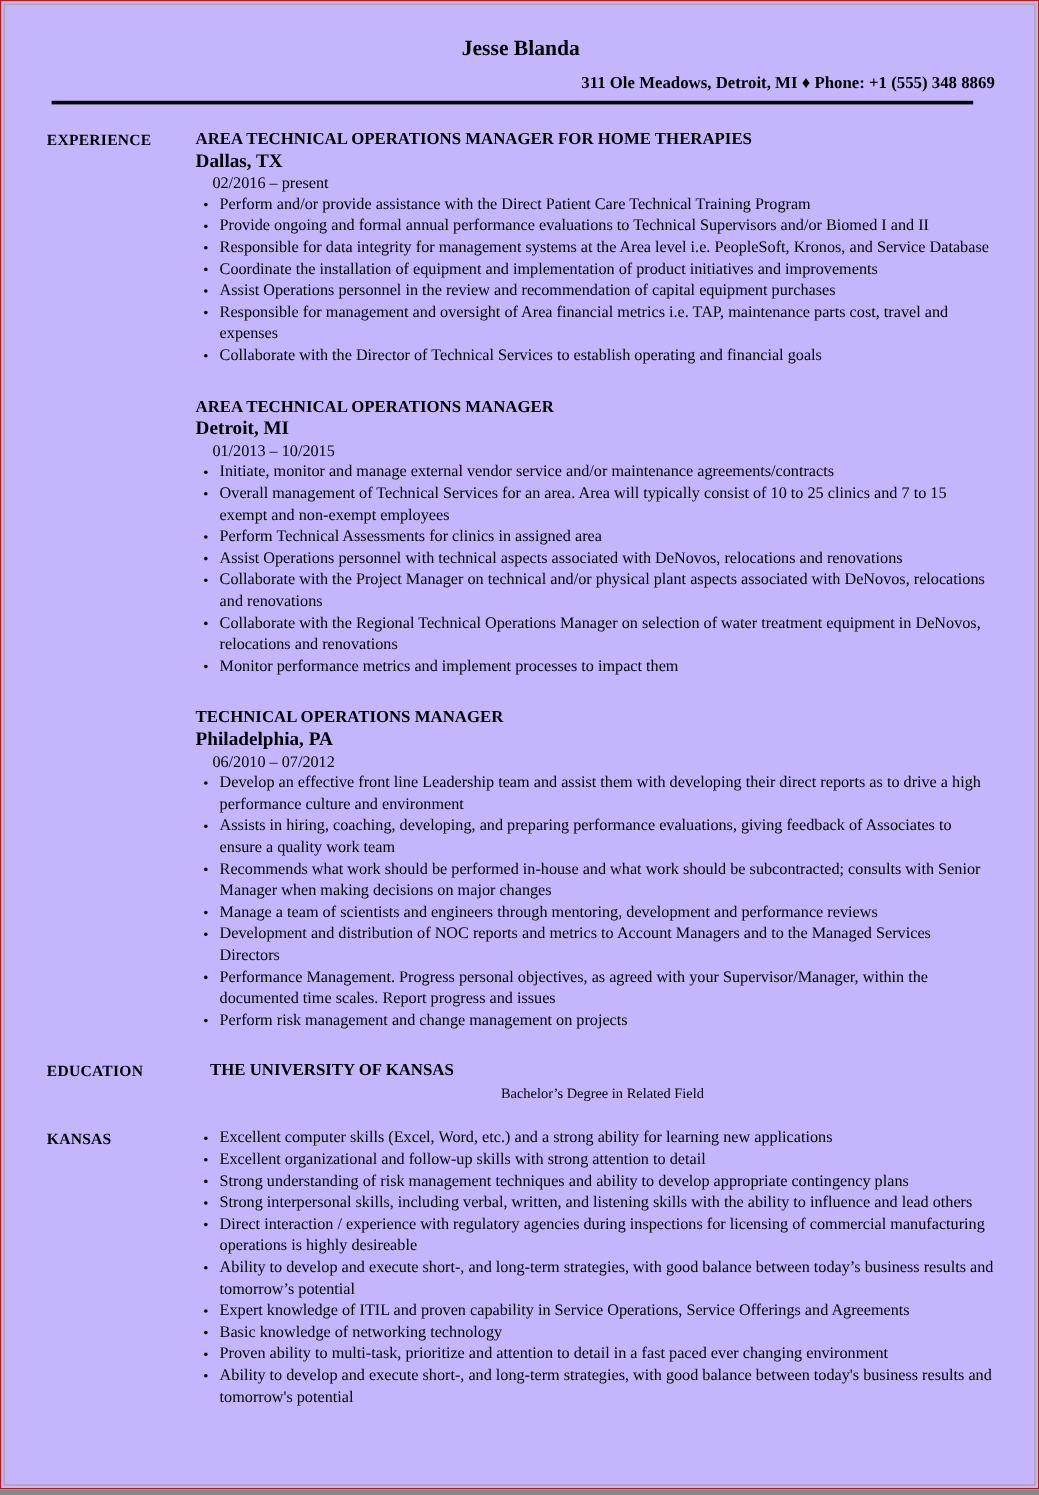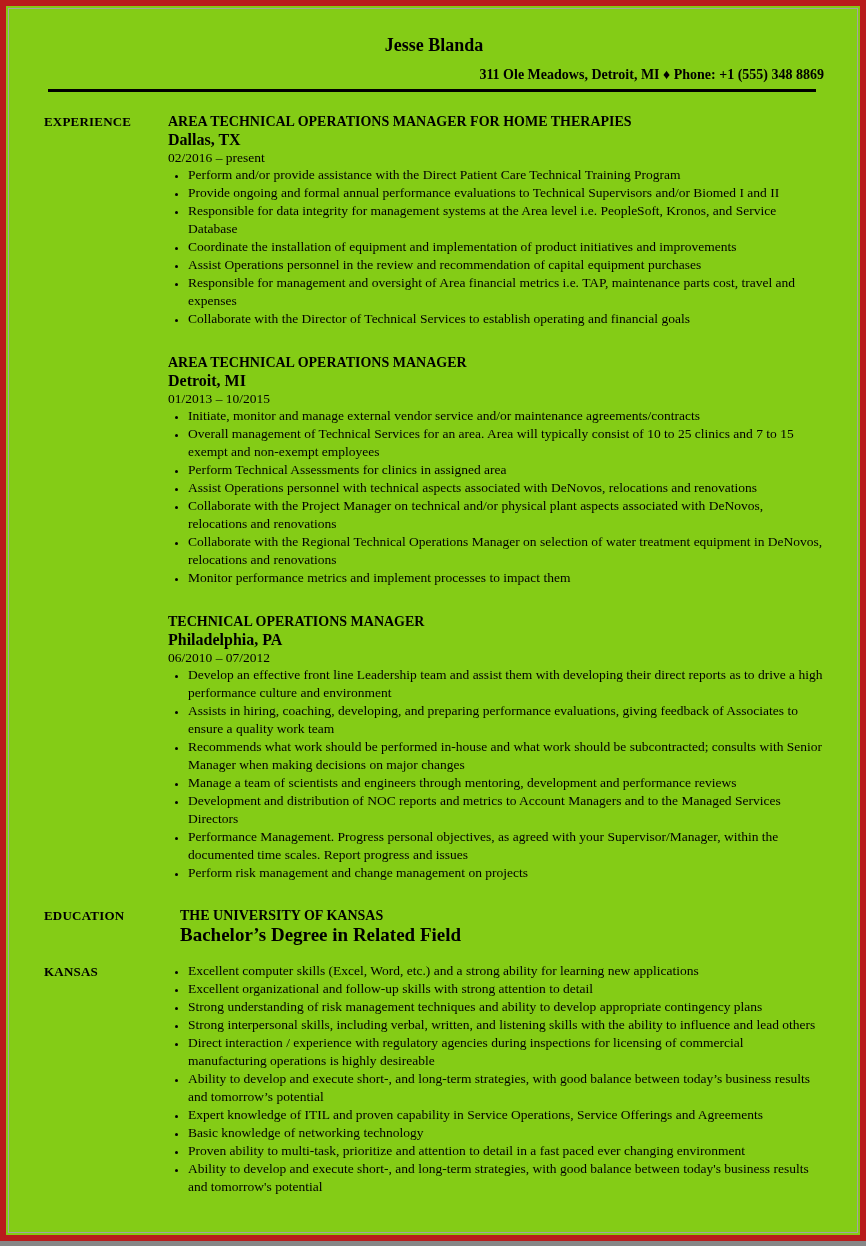--- a/index.html
+++ b/index.html
@@ -8,22 +8,22 @@
     width: 866px;
     height: 1246px;
     overflow: hidden;
     background: #ffffff;
     font-family: "Liberation Serif", "DejaVu Serif", serif;
     color: #000;
   }
   .page {
     position: absolute;
     top: 0; left: 0; right: 0; bottom: 5px;
-    background: #84cc16;
-    border: 6px solid #b91c1c;
+    background: #c4b5fd;
+    border: 1px solid #b91c1c;
     box-sizing: border-box;
   }
   .frame-inner {
     position: absolute;
     top: 2px; left: 2px; right: 2px; bottom: 2px;
     border: 1px solid #a3a3a3;
     pointer-events: none;
   }
   .bottom-strip {
     position: absolute;
@@ -76,41 +76,43 @@
     line-height: 19px;
   }
   .job-location {
     font-weight: bold;
     font-size: 16px;
     line-height: 18px;
   }
   .job-dates {
     font-size: 13.5px;
     line-height: 17px;
+    margin-left: 14px;
   }
   ul.bullets {
     margin: 0;
     padding: 0 0 0 20px;
     list-style: disc outside;
   }
   ul.bullets li {
     font-size: 13.5px;
     line-height: 18px;
   }
   ul.bullets li::marker { font-size: 11.5px; }
   .section-education { margin-top: 24px; gap: 12px; }
   .school-name {
     font-weight: bold;
     font-size: 14px;
     line-height: 19px;
   }
   .degree {
-    font-weight: bold;
-    font-size: 19px;
+    font-weight: normal;
+    font-size: 12px;
     line-height: 19px;
+    text-align: center;
   }
   .section-skills { margin-top: 18px; }
 </style>
 </head>
 <body>
 
 <div class="page">
   <div class="frame-inner"></div>
 
   <div class="content">

